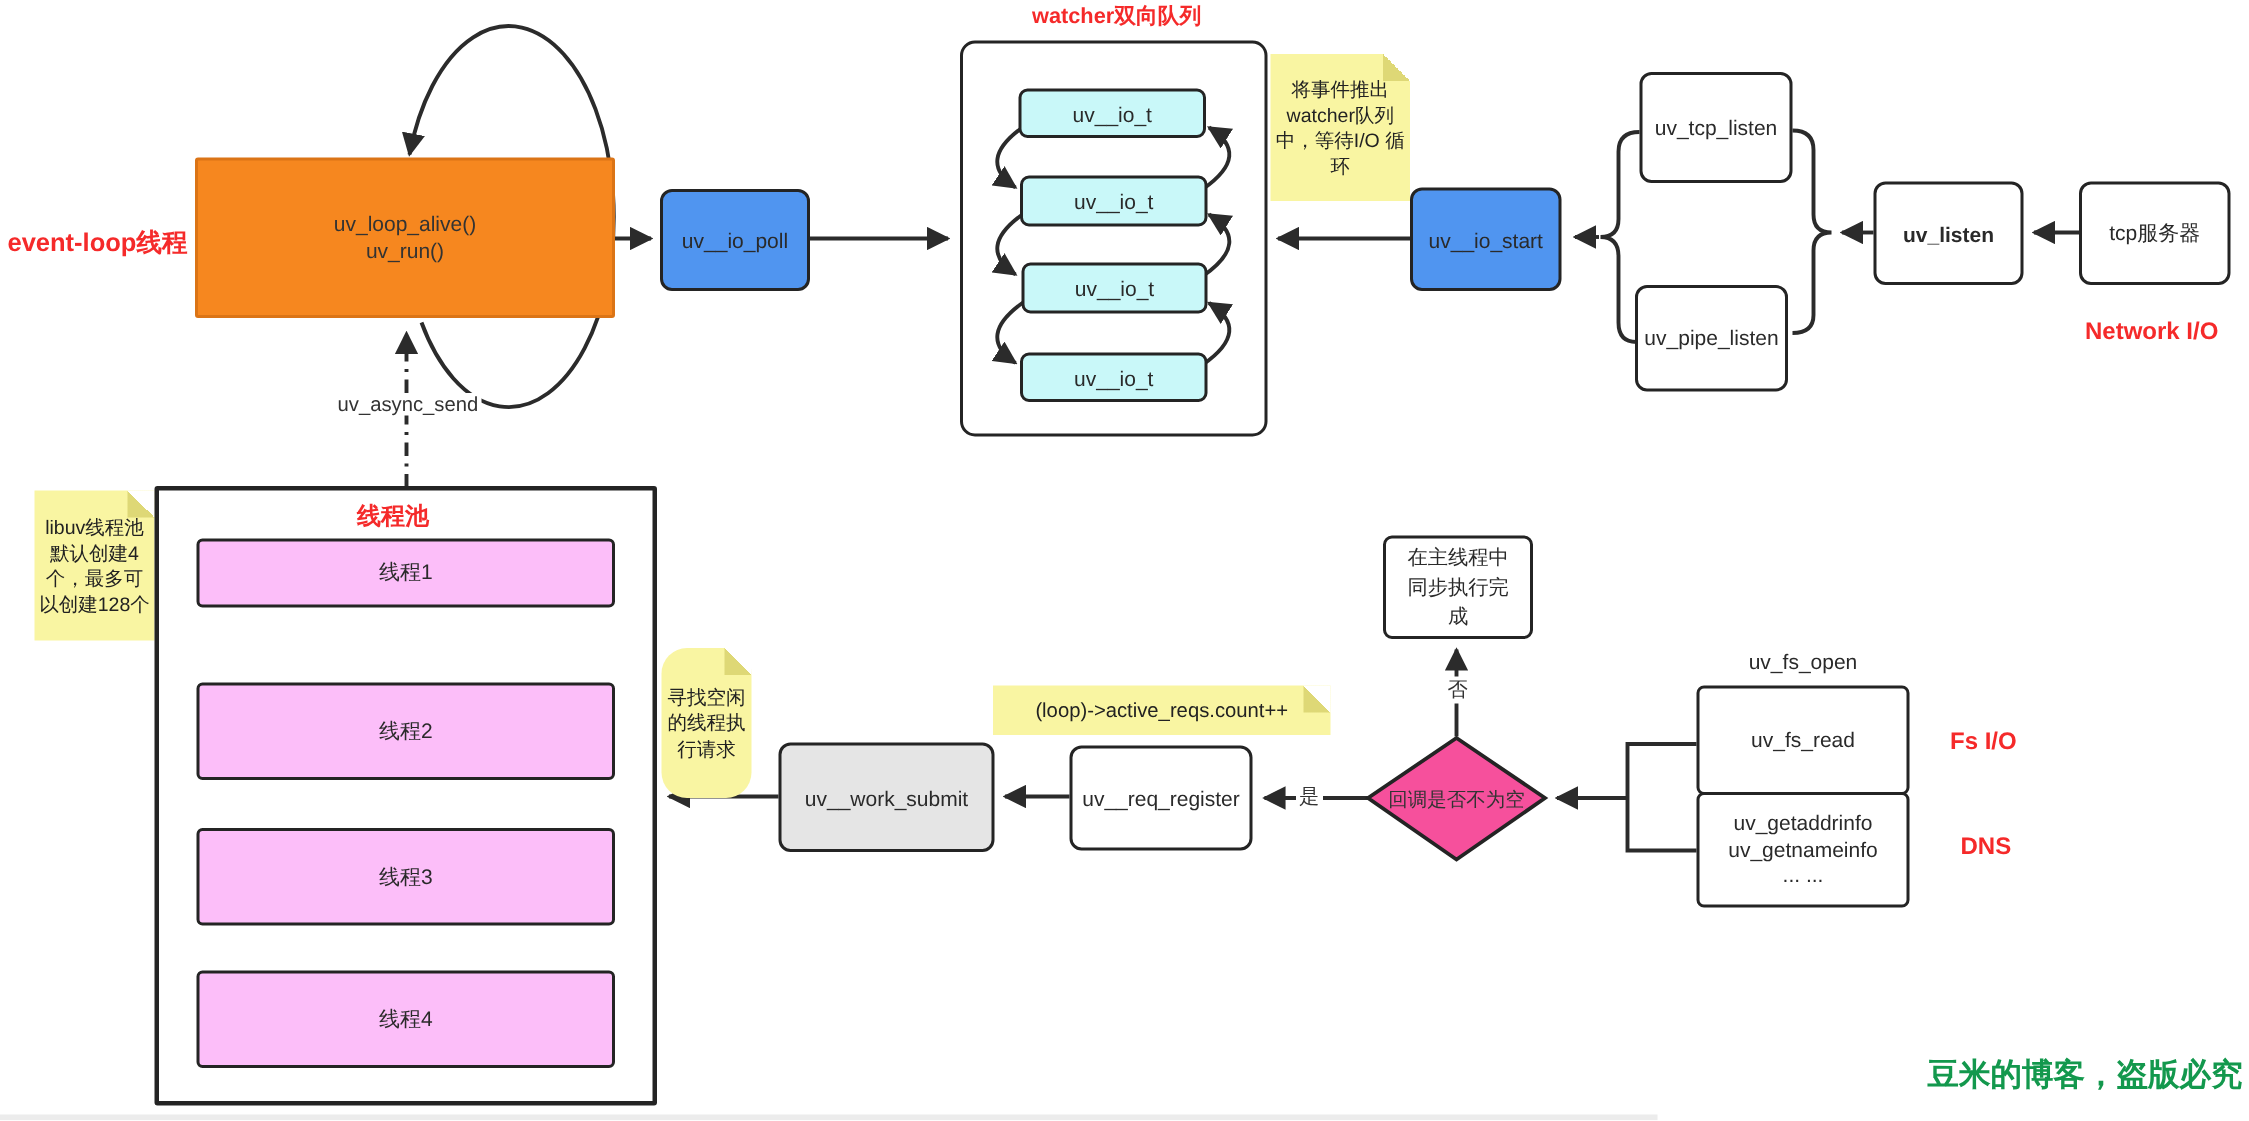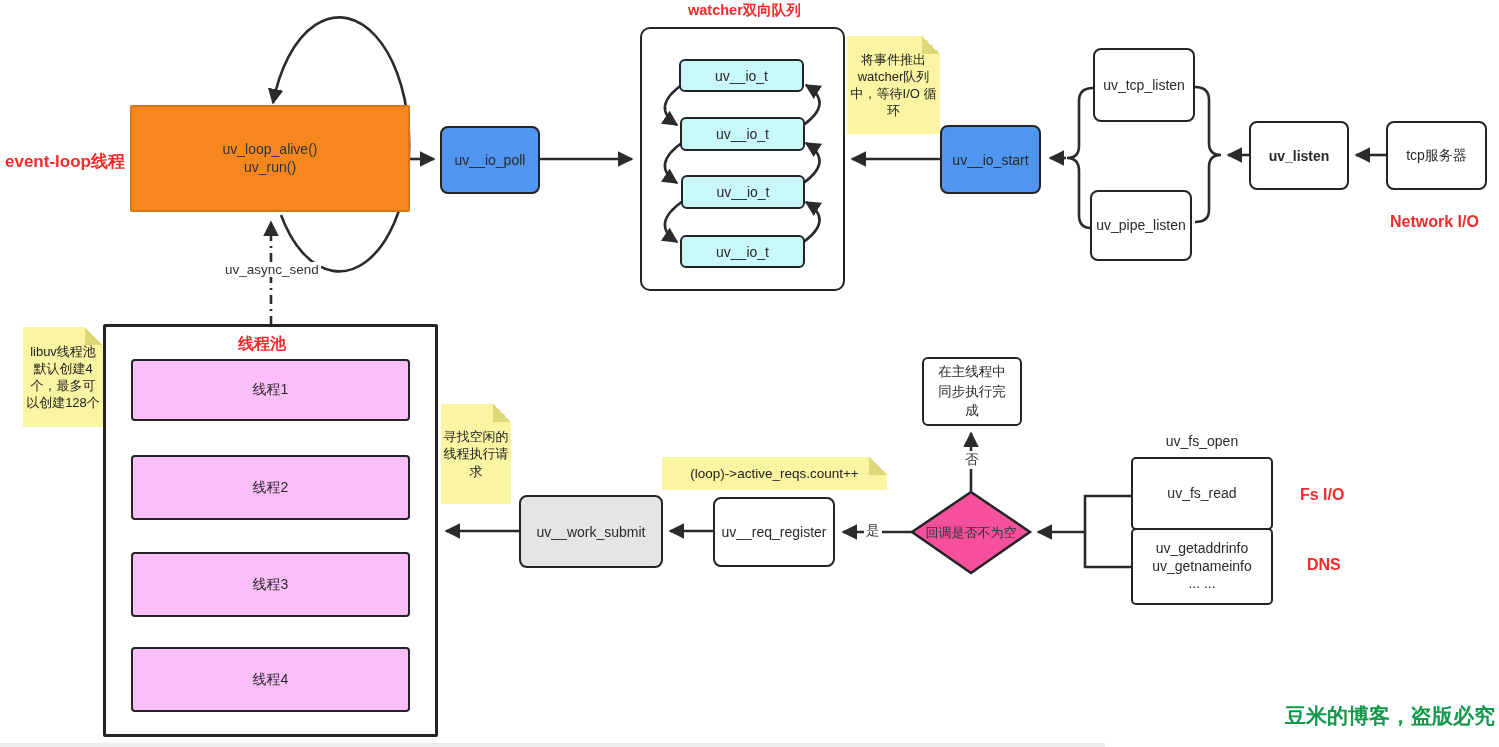--- a/index.html
+++ b/index.html
@@ -109,26 +109,26 @@
   <div class="abs node" style="left:1386px;top:121px;width:101px;height:69px;">tcp服务器</div>
   <div class="abs redlabel" style="left:1390px;top:213px;">Network I/O</div>
 
   <div class="abs note" style="left:23px;top:327px;width:80px;height:100px;">
     <span class="fold"></span>
     <span>libuv线程池默认创建4个，最多可以创建128个</span>
   </div>
 
   <div class="abs node container-box pool-box" style="left:103px;top:324px;width:335px;height:413px;"></div>
   <div class="abs redlabel" style="left:238px;top:334px;">线程池</div>
-  <div class="abs node pinkbox" style="left:131px;top:359px;width:279px;height:62px;">线程1</div>
+  <div class="abs node pinkbox" style="left:131px;top:359px;width:279px;height:46px;">线程1</div>
   <div class="abs node pinkbox" style="left:131px;top:455px;width:279px;height:65px;">线程2</div>
   <div class="abs node pinkbox" style="left:131px;top:552px;width:279px;height:65px;">线程3</div>
   <div class="abs node pinkbox" style="left:131px;top:647px;width:279px;height:65px;">线程4</div>
 
-  <div class="abs note" style="left:441px;top:404px;width:70px;height:100px;">
+  <div class="abs note" style="left:441px;top:432px;width:60px;height:100px;border-radius:17px;">
     <span class="fold"></span>
     <span>寻找空闲的线程执行请求</span>
   </div>
 
   <div class="abs node magenta" style="left:519px;top:495px;width:144px;height:73px;">uv__work_submit</div>
 
   <div class="abs note" style="left:662px;top:457px;width:225px;height:33px;font-size:13.5px;">
     <span class="fold"></span>
     <span>(loop)-&gt;active_reqs.count++</span>
   </div>

